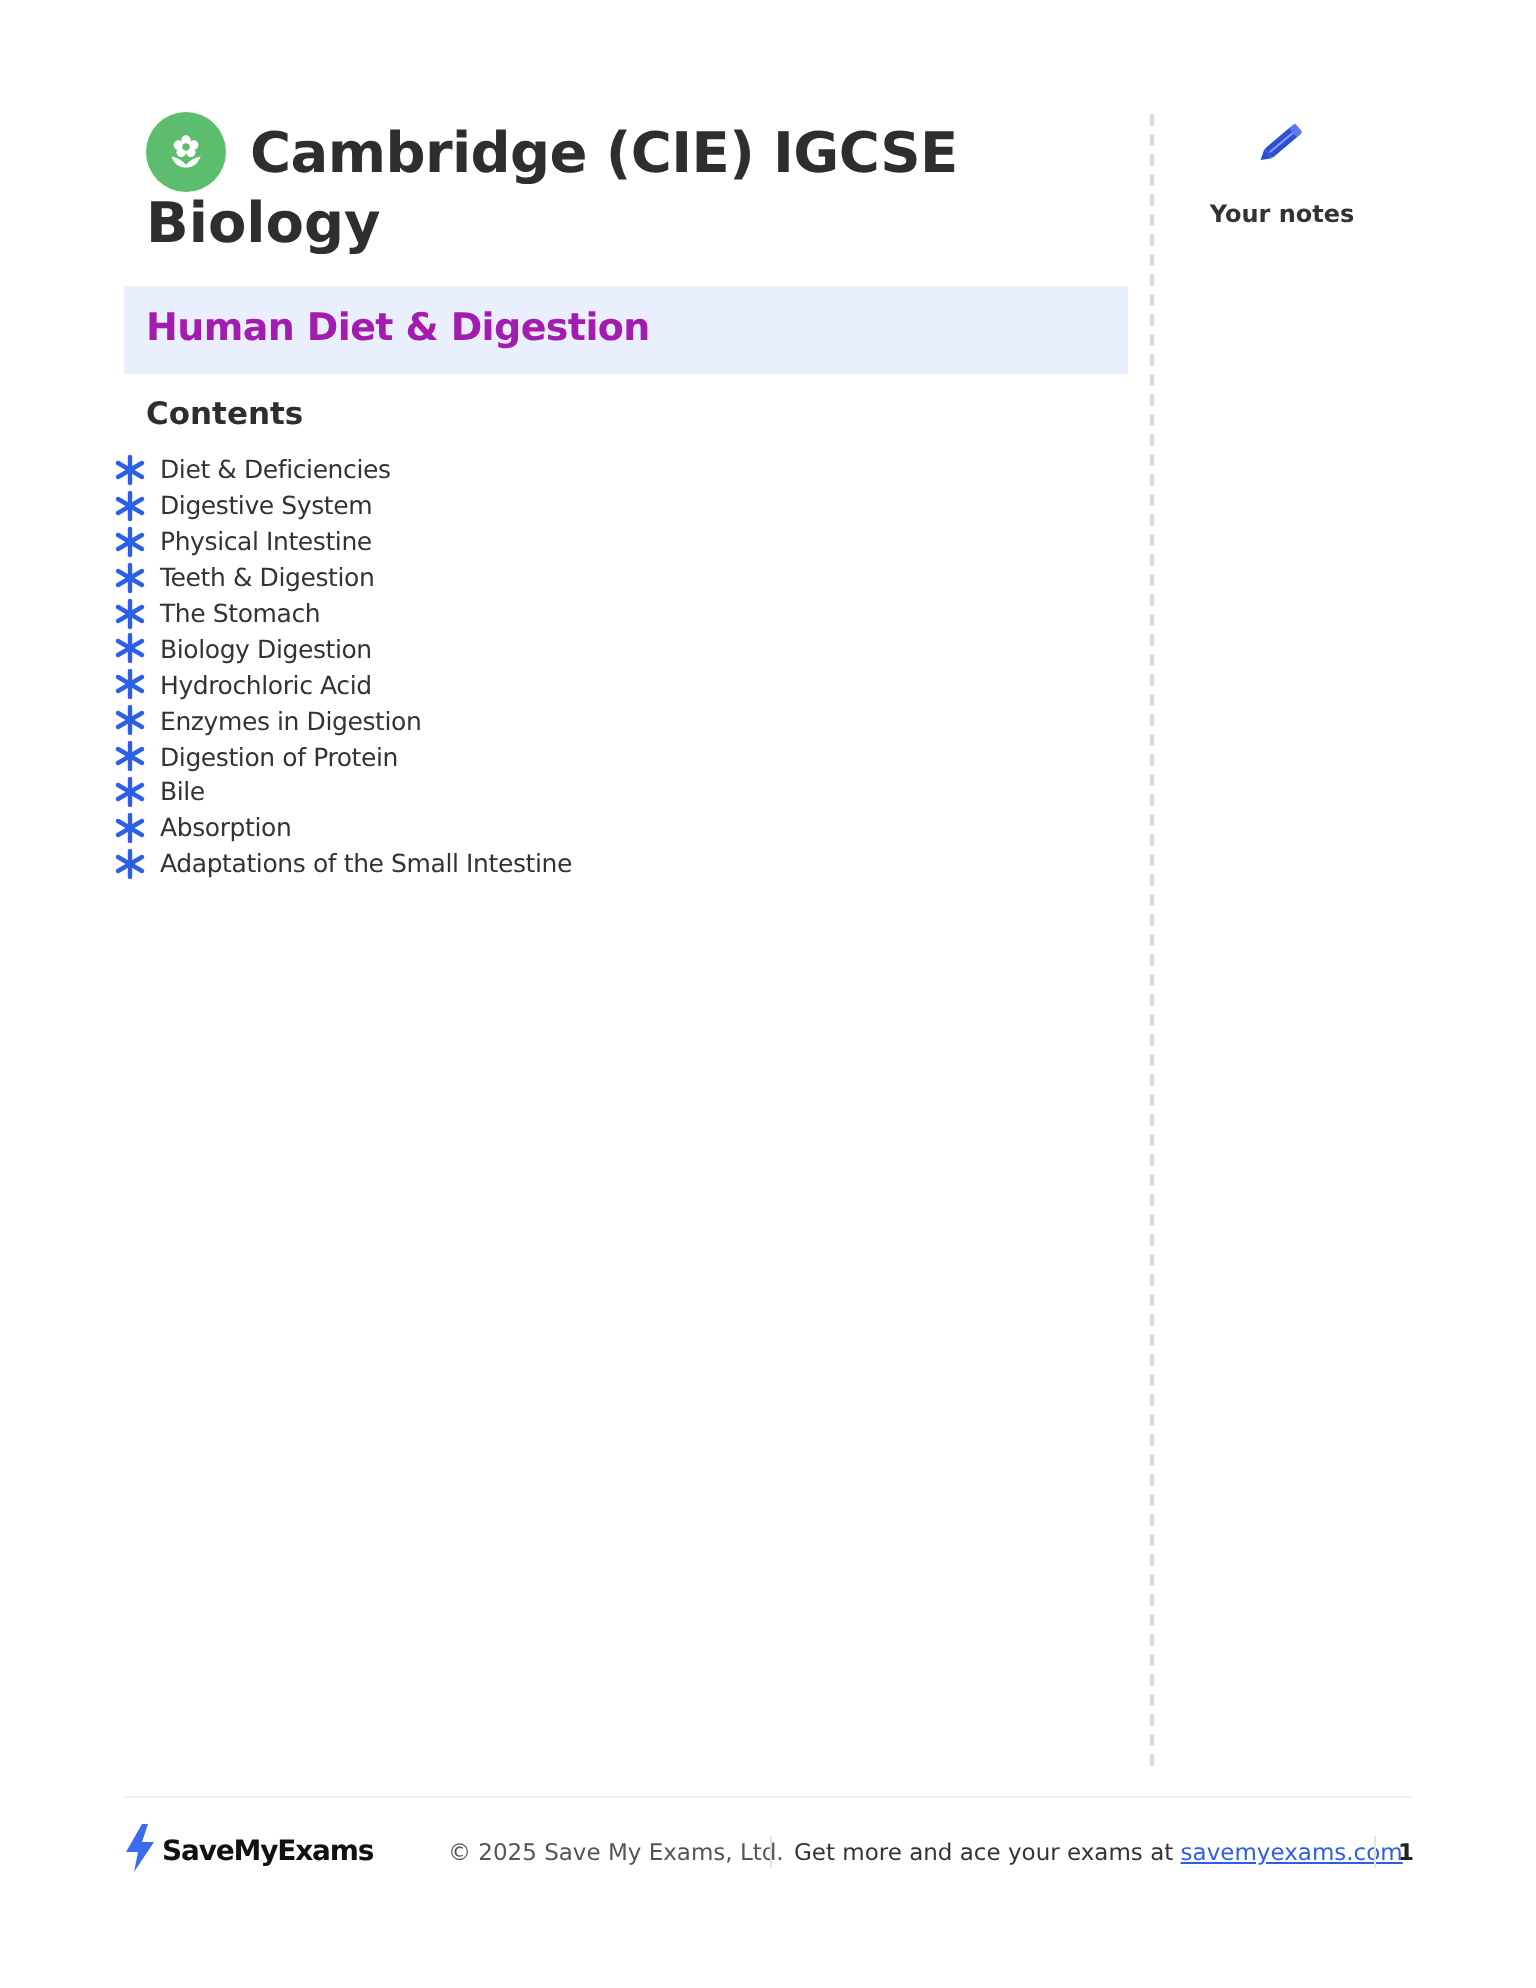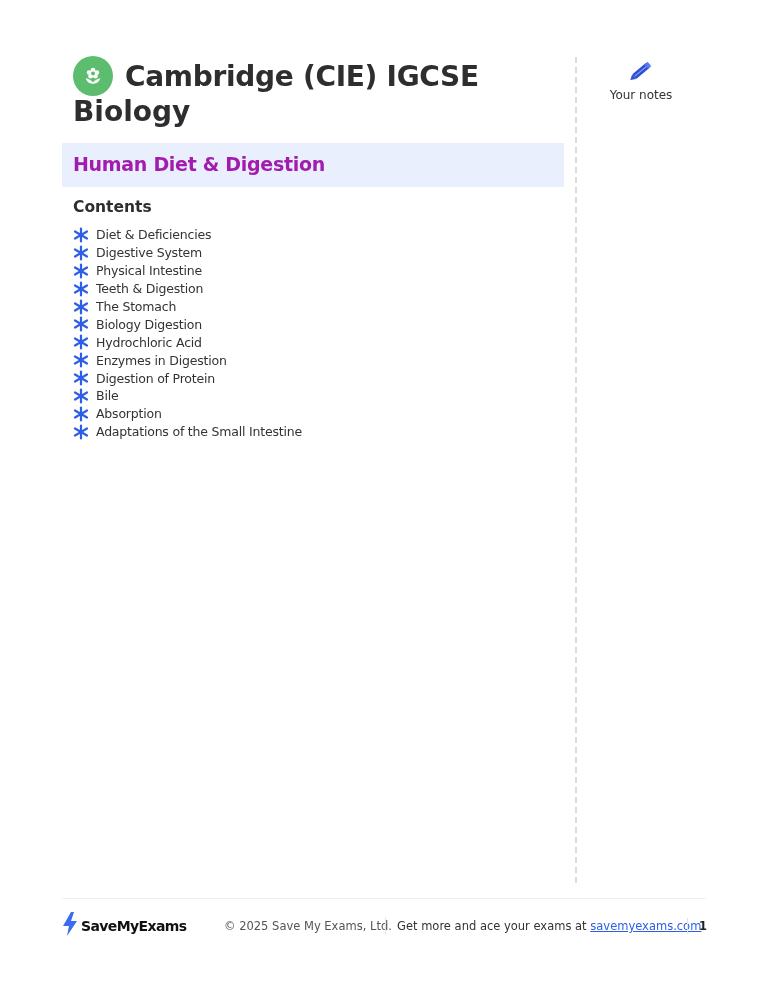--- a/index.html
+++ b/index.html
@@ -7,27 +7,27 @@
          font-family:"DejaVu Sans", sans-serif; color:#2b2b2b; }
   .title-block { position:absolute; left:73px; top:57px; width:480px; }
   .title-line1 { display:flex; align-items:center; height:38px; }
   .subject-icon { width:40px; height:40px; border-radius:50%; background:#5cbd6e; display:flex;
                   align-items:center; justify-content:center; margin-right:12px; flex:0 0 auto; }
   .title-text { font-size:28px; font-weight:bold; color:#2e2e2e; letter-spacing:-0.3px; white-space:nowrap; }
   .title-line2 { font-size:28px; font-weight:bold; color:#2e2e2e; margin-top:0px; line-height:34px; }
   .topic-band { position:absolute; left:62px; top:143px; width:502px; height:44px; background:#eaeffd; }
   .topic-title { position:absolute; left:11px; top:10px; font-size:19px; font-weight:bold; color:#a21caf; letter-spacing:-0.3px; white-space:nowrap; }
   .contents-heading { position:absolute; left:73px; top:198px; font-size:15.5px; font-weight:bold; color:#2e2e2e; }
-  .contents-list { position:absolute; left:73px; top:226px; margin:0; padding:0; list-style:none; }
+  .contents-list { position:absolute; left:57px; top:226px; margin:0; padding:0; list-style:none; }
   .contents-item { display:flex; align-items:center; height:17.9px; }
   .bullet { width:16px; height:16px; margin-right:7px; flex:0 0 auto; }
   .item-label { font-size:12.5px; color:#333333; white-space:nowrap; letter-spacing:-0.2px; }
   .divider-dashed { position:absolute; left:575px; top:57px; height:826px; border-left:2px dashed #dcdcdc; }
   .notes { position:absolute; left:600px; top:58px; width:82px; text-align:center; }
-  .notes-label { font-size:12px; font-weight:normal; color:#333333; margin-top:0; }
+  .notes-label { font-size:12px; font-weight:bold; color:#333333; margin-top:12px; }
   .footer-rule { position:absolute; left:62px; top:898px; width:644px; height:1px; background:#f0f0f0; }
   .footer { position:absolute; left:62px; top:912px; width:644px; height:28px; display:flex; align-items:center; }
   .brand { display:flex; align-items:center; }
   .brand-name { font-size:14px; font-weight:bold; color:#111111; letter-spacing:-0.6px; margin-left:3px; }
   .copyright { position:absolute; left:162px; top:7px; font-size:11.5px; color:#555555; white-space:nowrap; }
   .sep { position:absolute; top:6px; width:1px; height:16px; background:#e3e3e3; }
   .promo { position:absolute; left:335px; top:7px; font-size:11.5px; color:#333333; white-space:nowrap; }
   .promo-link { color:#2d5ee6; text-decoration:underline; }
   .page-num { position:absolute; left:637px; top:7px; font-size:11.5px; font-weight:bold; color:#222; }
 </style>

